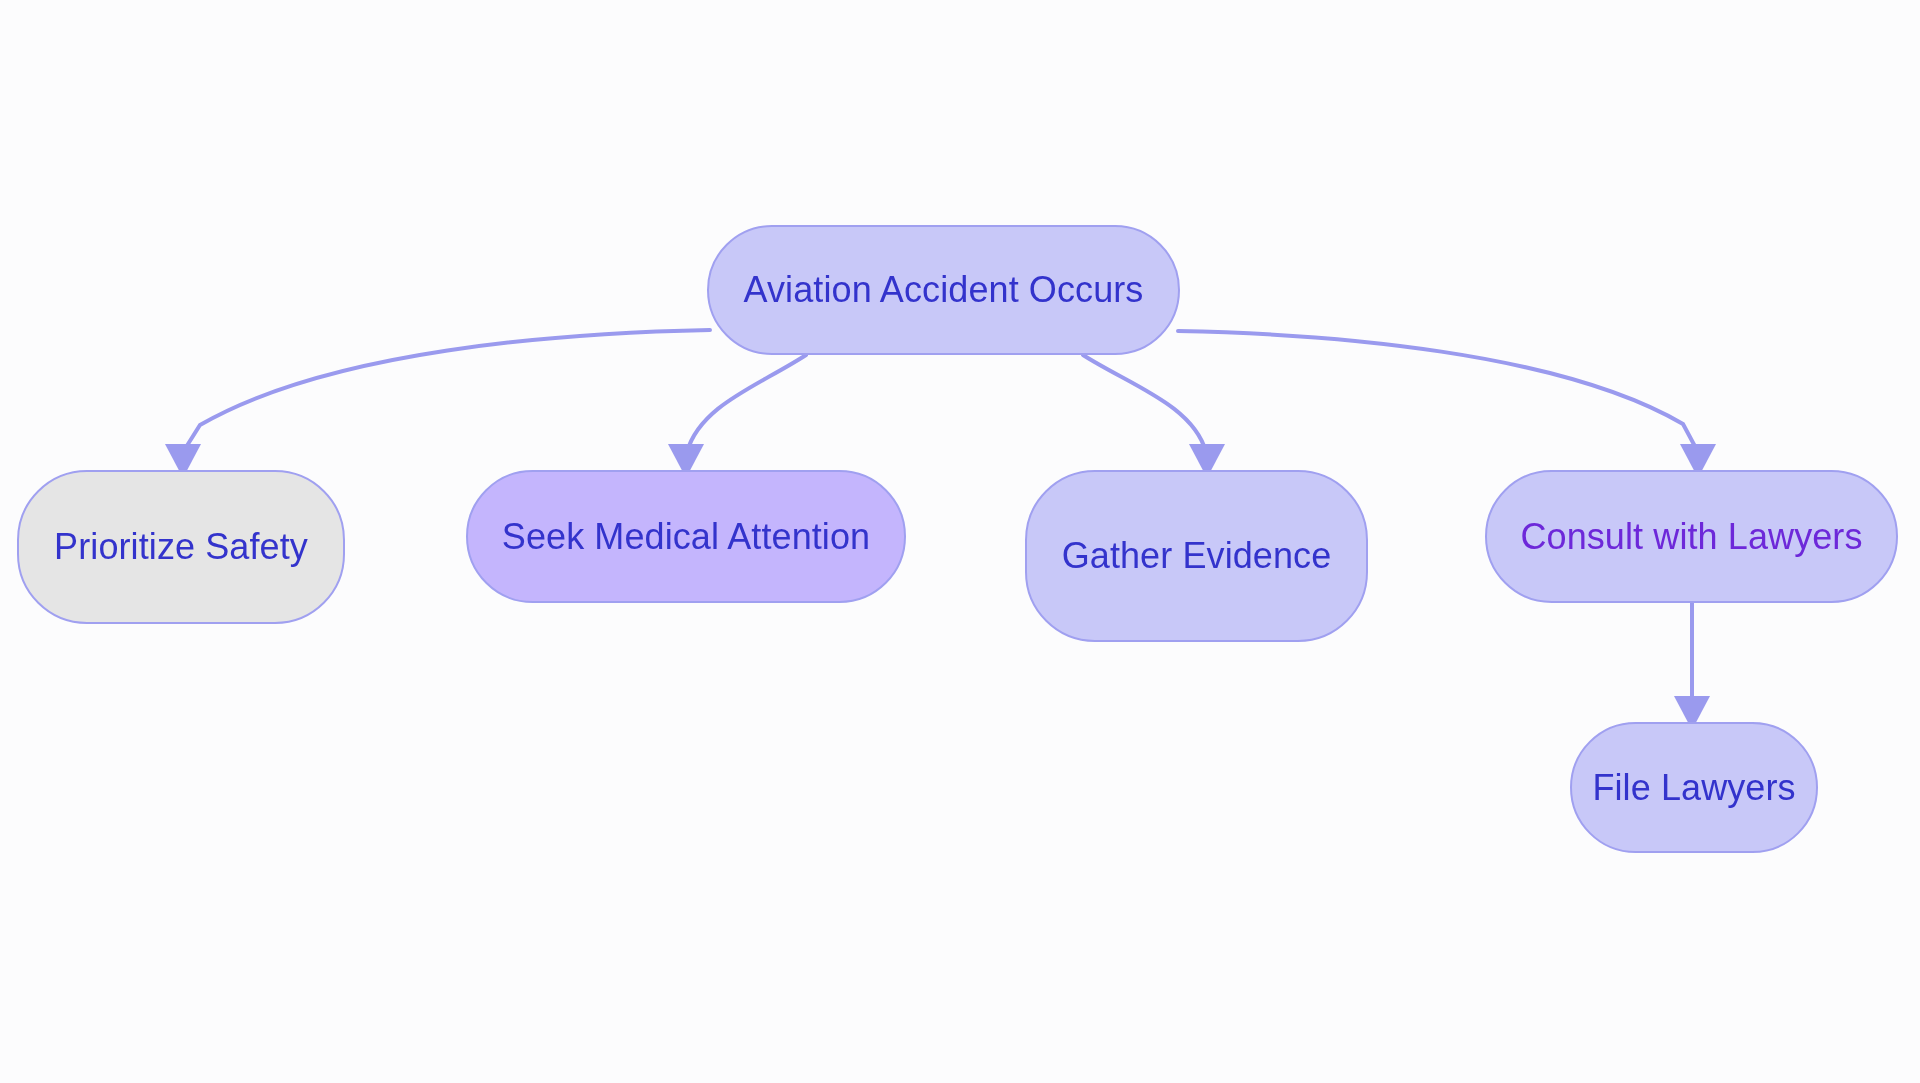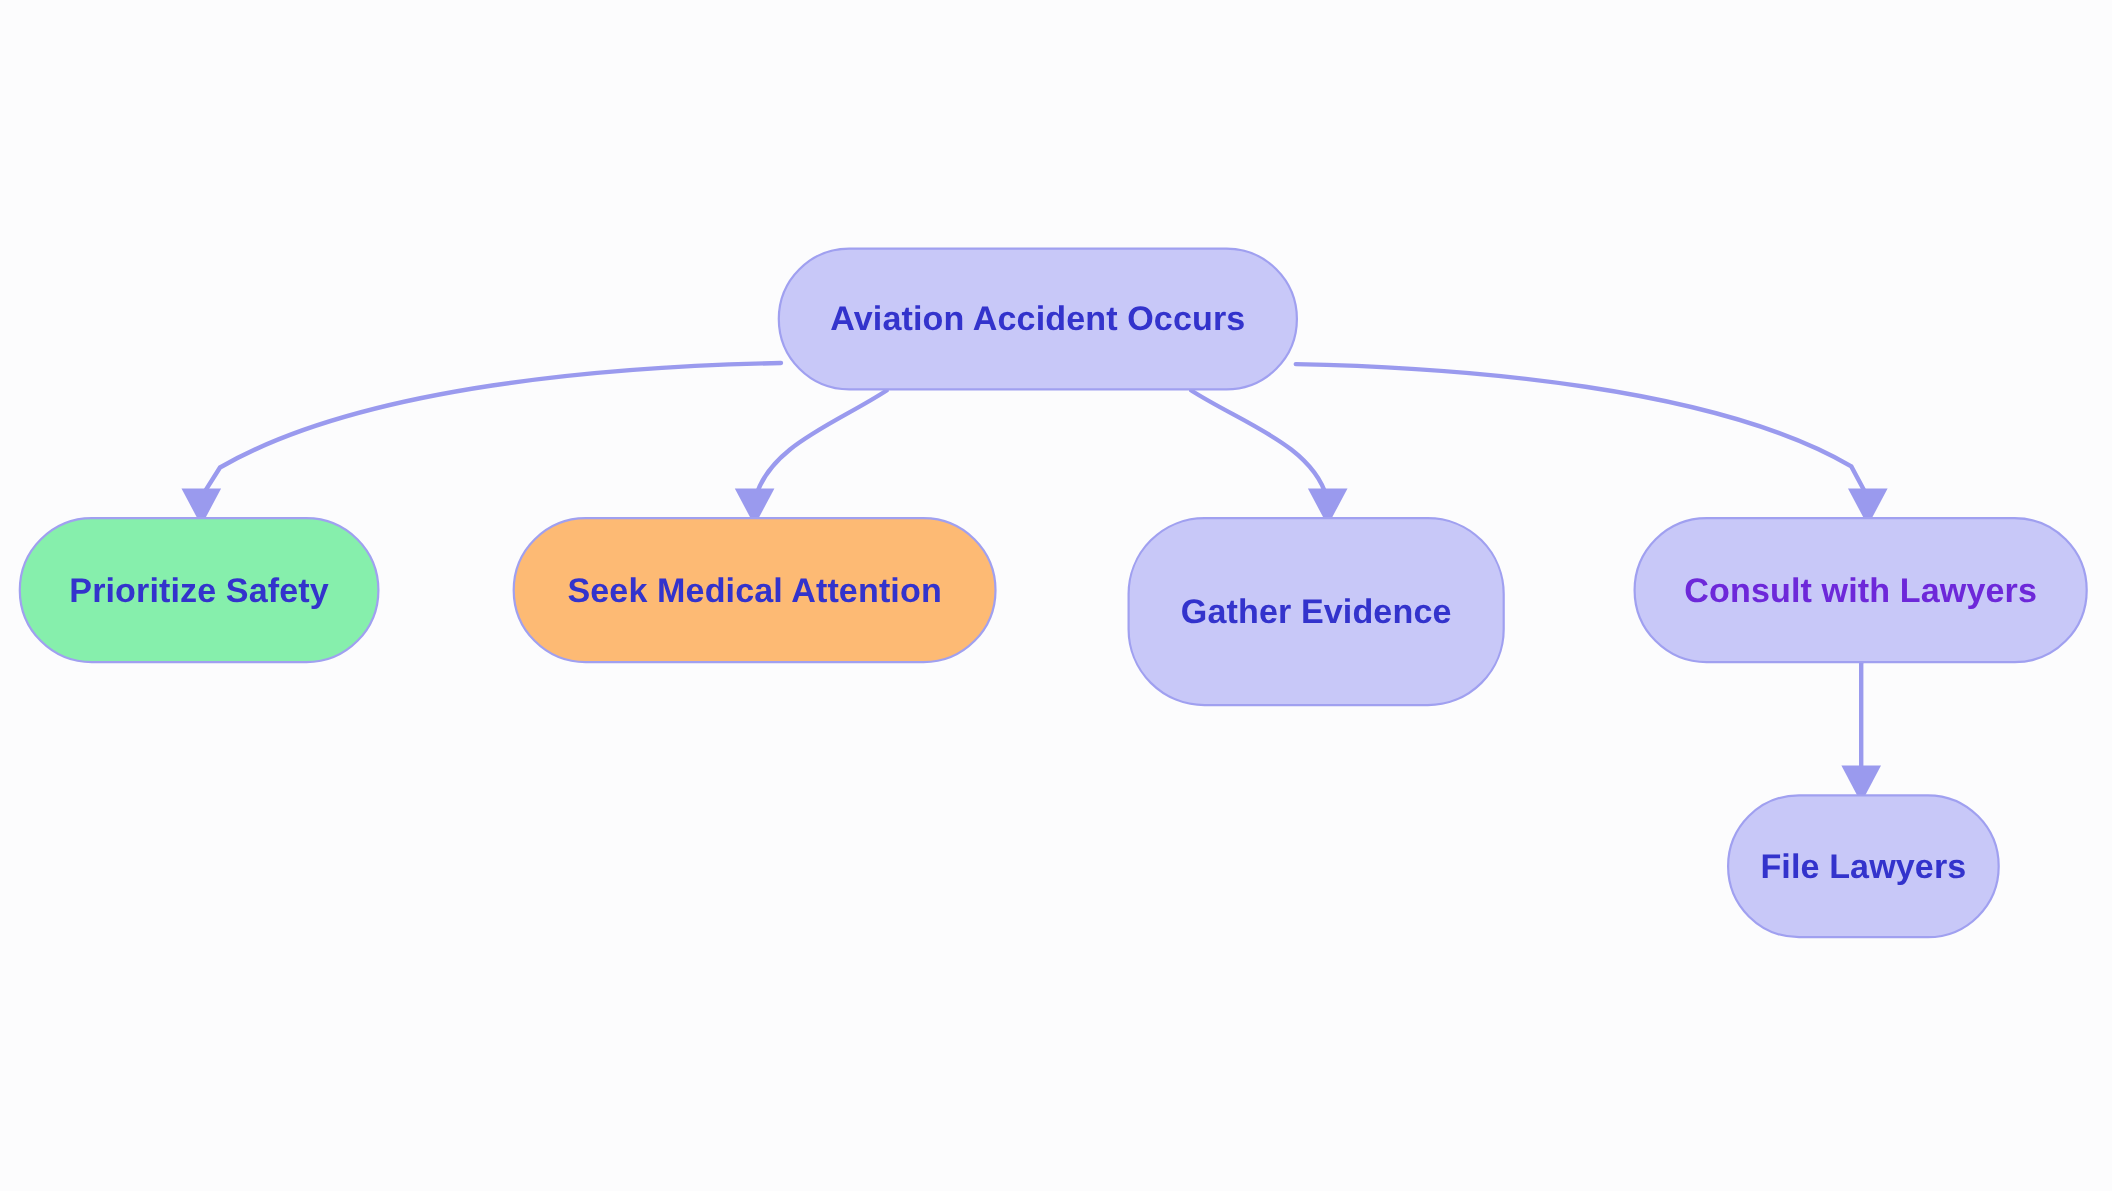--- a/index.html
+++ b/index.html
@@ -31,22 +31,22 @@
   .flow-node {
     position: absolute;
     box-sizing: border-box;
     display: flex;
     align-items: center;
     justify-content: center;
     background: #c8c8f8;
     border: 2px solid #a0a0f0;
     border-radius: 70px;
     color: #3333cc;
-    font-size: 31px;
-    font-weight: 700;
+    font-size: 36px;
+    font-weight: 400;
     letter-spacing: 0.1px;
     text-align: center;
     white-space: nowrap;
     cursor: pointer;
   }
   .flow-node .node-label {
     display: block;
     padding: 0 26px;
   }
 </style>
@@ -67,25 +67,25 @@
         <path d="M 1698 478 L 1680 444 L 1716 444 Z" fill="#9a9aee"></path>
         <path d="M 1692 603 L 1692 704" fill="none" stroke="#9a9aee" stroke-width="4" stroke-linecap="round"></path>
         <path d="M 1692 730 L 1674 696 L 1710 696 Z" fill="#9a9aee"></path>
       </g>
   </svg>
 
   <div class="flow-node" style="left: 707px; top: 225px; width: 473px; height: 130px; background: rgb(200, 200, 248); border-color: rgb(160, 160, 240); color: rgb(51, 51, 204);">
     <span class="node-label">Aviation Accident Occurs</span>
   </div>
 
-  <div class="flow-node" style="left: 17px; top: 470px; width: 328px; height: 133px; background: #86efac; border-color: rgb(160, 160, 240); color: rgb(51, 51, 204);">
+  <div class="flow-node" style="left: 17px; top: 470px; width: 328px; height: 154px; background: #e5e5e5; border-color: rgb(160, 160, 240); color: rgb(51, 51, 204);">
     <span class="node-label">Prioritize Safety</span>
   </div>
 
-  <div class="flow-node" style="left: 466px; top: 470px; width: 440px; height: 133px; background: #fdba74; border-color: rgb(160, 160, 240); color: rgb(51, 51, 204);">
+  <div class="flow-node" style="left: 466px; top: 470px; width: 440px; height: 133px; background: #c4b5fd; border-color: rgb(160, 160, 240); color: rgb(51, 51, 204);">
     <span class="node-label">Seek Medical Attention</span>
   </div>
 
   <div class="flow-node" style="left: 1025px; top: 470px; width: 343px; height: 172px; background: rgb(200, 200, 248); border-color: rgb(160, 160, 240); color: rgb(51, 51, 204);">
     <span class="node-label">Gather Evidence</span>
   </div>
 
   <div class="flow-node" style="left: 1485px; top: 470px; width: 413px; height: 133px; background: rgb(200, 200, 248); border-color: rgb(160, 160, 240); color: #6d28d9;">
     <span class="node-label">Consult with Lawyers</span>
   </div>

